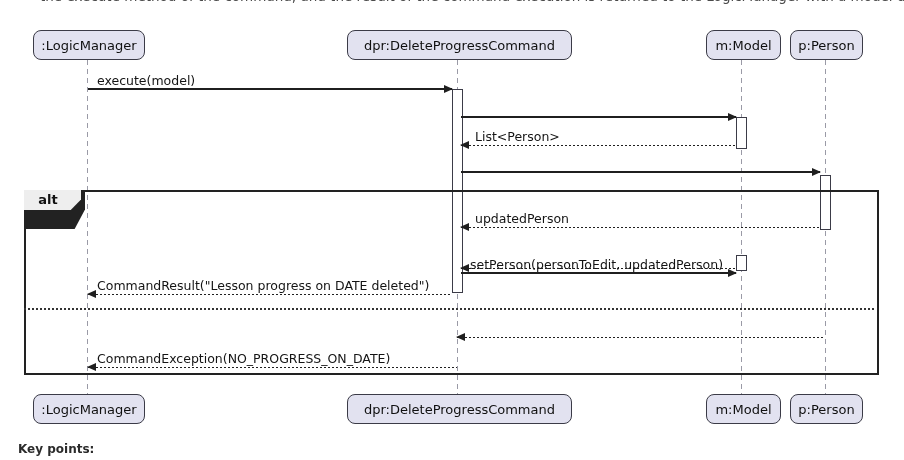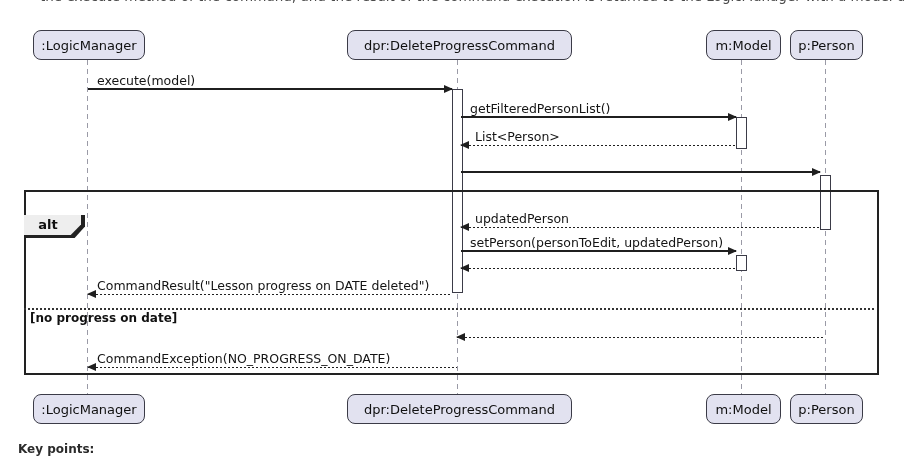--- a/index.html
+++ b/index.html
@@ -18,22 +18,22 @@
   }
   
   .lifeline{
     position:absolute;top:60px;height:334px;width:1.2px;z-index:1;
     background-image:repeating-linear-gradient(to bottom,#9a9aa6 0 5px,transparent 5px 9px);
   }
   
   .act{position:absolute;width:9px;background:#fff;border:1.3px solid #3b3b47;z-index:2;}
   
   .altframe{position:absolute;left:24px;top:190px;width:851px;height:181px;border:2px solid #222;z-index:3;}
-  .pentagon-outer{position:absolute;left:-2px;top:-2px;width:61px;height:23px;background:#222;
-    clip-path:polygon(0 0,100% 0,100% 50%,83% 100%,0 100%);margin-top:25px;}
+  .pentagon-outer{position:absolute;left:-2px;top:-2px;width:61px;height:39px;background:#222;
+    clip-path:polygon(0 0,100% 0,100% 50%,83% 100%,0 100%);}
   .pentagon-inner{position:absolute;left:0;top:0;width:57px;height:20px;background:#EEEEEE;
     clip-path:polygon(0 0,100% 0,100% 48%,82% 100%,0 100%);}
   .op-label{position:absolute;left:0;top:0;width:48px;text-align:center;font-weight:bold;
     font-size:13px;line-height:20px;color:#111;}
   .guard{position:absolute;font-weight:bold;font-size:12px;color:#111;white-space:nowrap;}
   .divider{position:absolute;left:-2px;width:851px;top:116px;height:1.5px;
     background-image:repeating-linear-gradient(to right,#333 0 2px,transparent 2px 4px);}
   
   .msg{position:absolute;height:17px;z-index:4;}
   .msg-label{position:absolute;bottom:2px;left:9px;white-space:nowrap;font-size:12.5px;color:#141414;}
@@ -65,32 +65,30 @@
   <div class="act" style="left:736px;top:117px;height:30px"></div>
   <div class="act" style="left:820px;top:175px;height:53px"></div>
   <div class="act" style="left:736px;top:255px;height:14px"></div>
 
   <div class="altframe">
     <div class="pentagon-outer">
       <div class="pentagon-inner"></div>
       <span class="op-label">alt</span>
     </div>
     <div class="divider"></div>
-    <span class="guard" style="left:4px;top:119px">[no progress on date]</span>
   </div>
 
   <div class="msg" style="left:88px;top:73px;width:364px">
     <span class="msg-label">execute(model)</span>
     <div class="mline solid">
       <span class="ah right"></span>
     </div>
   </div>
 
   <div class="msg" style="left:461px;top:101px;width:275px">
-    <span class="msg-label">getFilteredPersonList()</span>
     <div class="mline solid">
       <span class="ah right"></span>
     </div>
   </div>
 
   <div class="msg" style="left:461px;top:129px;width:275px">
     <span class="msg-label" style="left:14px">List&lt;Person&gt;</span>
     <div class="mline dotted">
       <span class="ah left"></span>
     </div>
@@ -102,21 +100,21 @@
     </div>
   </div>
 
   <div class="msg" style="left:461px;top:211px;width:359px">
     <span class="msg-label" style="left:14px">updatedPerson</span>
     <div class="mline dotted">
       <span class="ah left"></span>
     </div>
   </div>
 
-  <div class="msg" style="left:461px;top:235px;width:275px">
+  <div class="msg" style="left:461px;top:257px;width:275px">
     <span class="msg-label">setPerson(personToEdit, updatedPerson)</span>
     <div class="mline solid">
       <span class="ah right"></span>
     </div>
   </div>
 
   <div class="msg" style="left:461px;top:252px;width:275px">
     <span class="msg-label"></span>
     <div class="mline dotted">
       <span class="ah left"></span>

